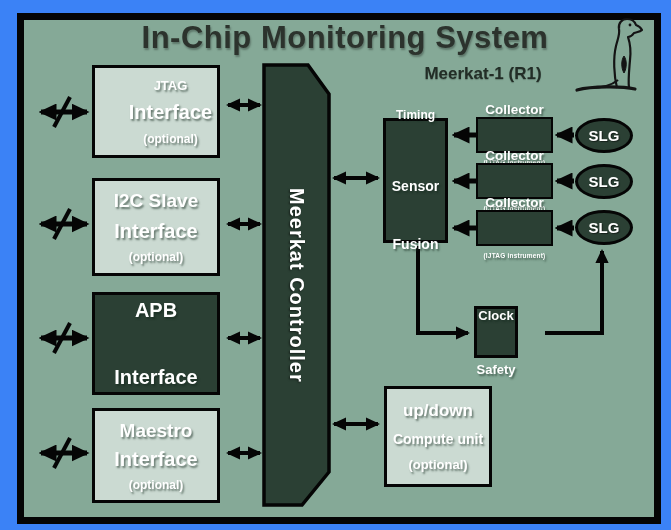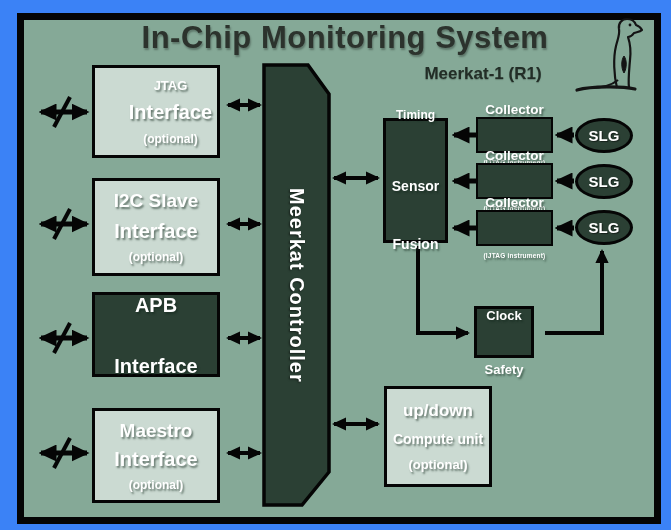--- a/index.html
+++ b/index.html
@@ -15,21 +15,21 @@
            text-shadow:1px 2px 2px rgba(0,0,0,.3); }
   .model { position:absolute; left:403px; top:64px; width:160px; text-align:center;
            font-size:17px; color:#222d26; text-shadow:0 1px 1px rgba(0,0,0,.25); }
   .blk { position:absolute; border:3px solid #050505; display:flex; flex-direction:column;
          align-items:center; justify-content:space-evenly; text-align:center; color:#ffffff;
          text-shadow:1.5px 1.5px 2px rgba(20,40,30,.55); }
   .light { background:#cbdad2; }
   .dark  { background:#2b4034;gap:41px; }
   .b-jtag    { left:92px; top:65px;  width:128px; height:93px;padding-left:29px; }
   .b-i2c     { left:92px; top:178px; width:128px; height:98px; }
-  .b-apb     { left:92px; top:292px; width:128px; height:85px; }
+  .b-apb     { left:92px; top:292px; width:128px; height:103px; }
   .b-maestro { left:92px; top:408px; width:128px; height:95px; }
   .l1 { font-size:19px; line-height:1; }
   .b-jtag .l1 { font-size:13px; }
   .b-apb  .l1 { font-size:20px; }
   .l2 { font-size:20px; line-height:1; }
   .l3 { font-size:12px; line-height:1; }
   .ctrl-text { position:absolute; left:264px; top:65px; width:65px; height:440px;
                display:flex; align-items:center; justify-content:center; color:#fff; }
   .ctrl-text span { writing-mode:vertical-rl; font-size:20px; letter-spacing:1px;
                     text-shadow:1px 1px 2px rgba(0,0,0,.5); white-space:nowrap; }
@@ -37,21 +37,21 @@
   .b-fusion .f1 { font-size:12px; line-height:1; margin-bottom:16px; }
   .b-fusion .f2, .b-fusion .f3 { font-size:14px; line-height:1.2; }
   .b-collector { width:77px; height:36px; justify-content:center; border-width:2.5px; }
   .c1 { left:476px; top:117px; } .c2 { left:476px; top:163px; } .c3 { left:476px; top:210px; }
   .col-label { font-size:13.5px; line-height:1.1; }
   .col-sub   { font-size:6.5px; line-height:1.3; letter-spacing:.2px; }
   .slg { position:absolute; width:58px; height:35px; border:3px solid #050505; border-radius:50%;
          background:#2b4034; display:flex; align-items:center; justify-content:center;
          color:#fff; font-size:15px; text-shadow:1px 1px 1px rgba(0,0,0,.5); }
   .s1 { left:575px; top:118px; } .s2 { left:575px; top:164px; } .s3 { left:575px; top:210px; }
-  .b-clock { left:474px; top:306px; width:60px; height:52px; justify-content:space-evenly; }
+  .b-clock { left:474px; top:306px; width:44px; height:52px; justify-content:space-evenly; }
   .b-clock span { font-size:13px; line-height:1; }
   .b-compute { left:384px; top:386px; width:108px; height:101px; justify-content:space-evenly; }
   .u1 { font-size:17px; line-height:1; }
   .u2 { font-size:14px; line-height:1; }
   .u3 { font-size:13px; line-height:1; }
 </style>
 </head>
 <body>
 
 <div class="stage">

